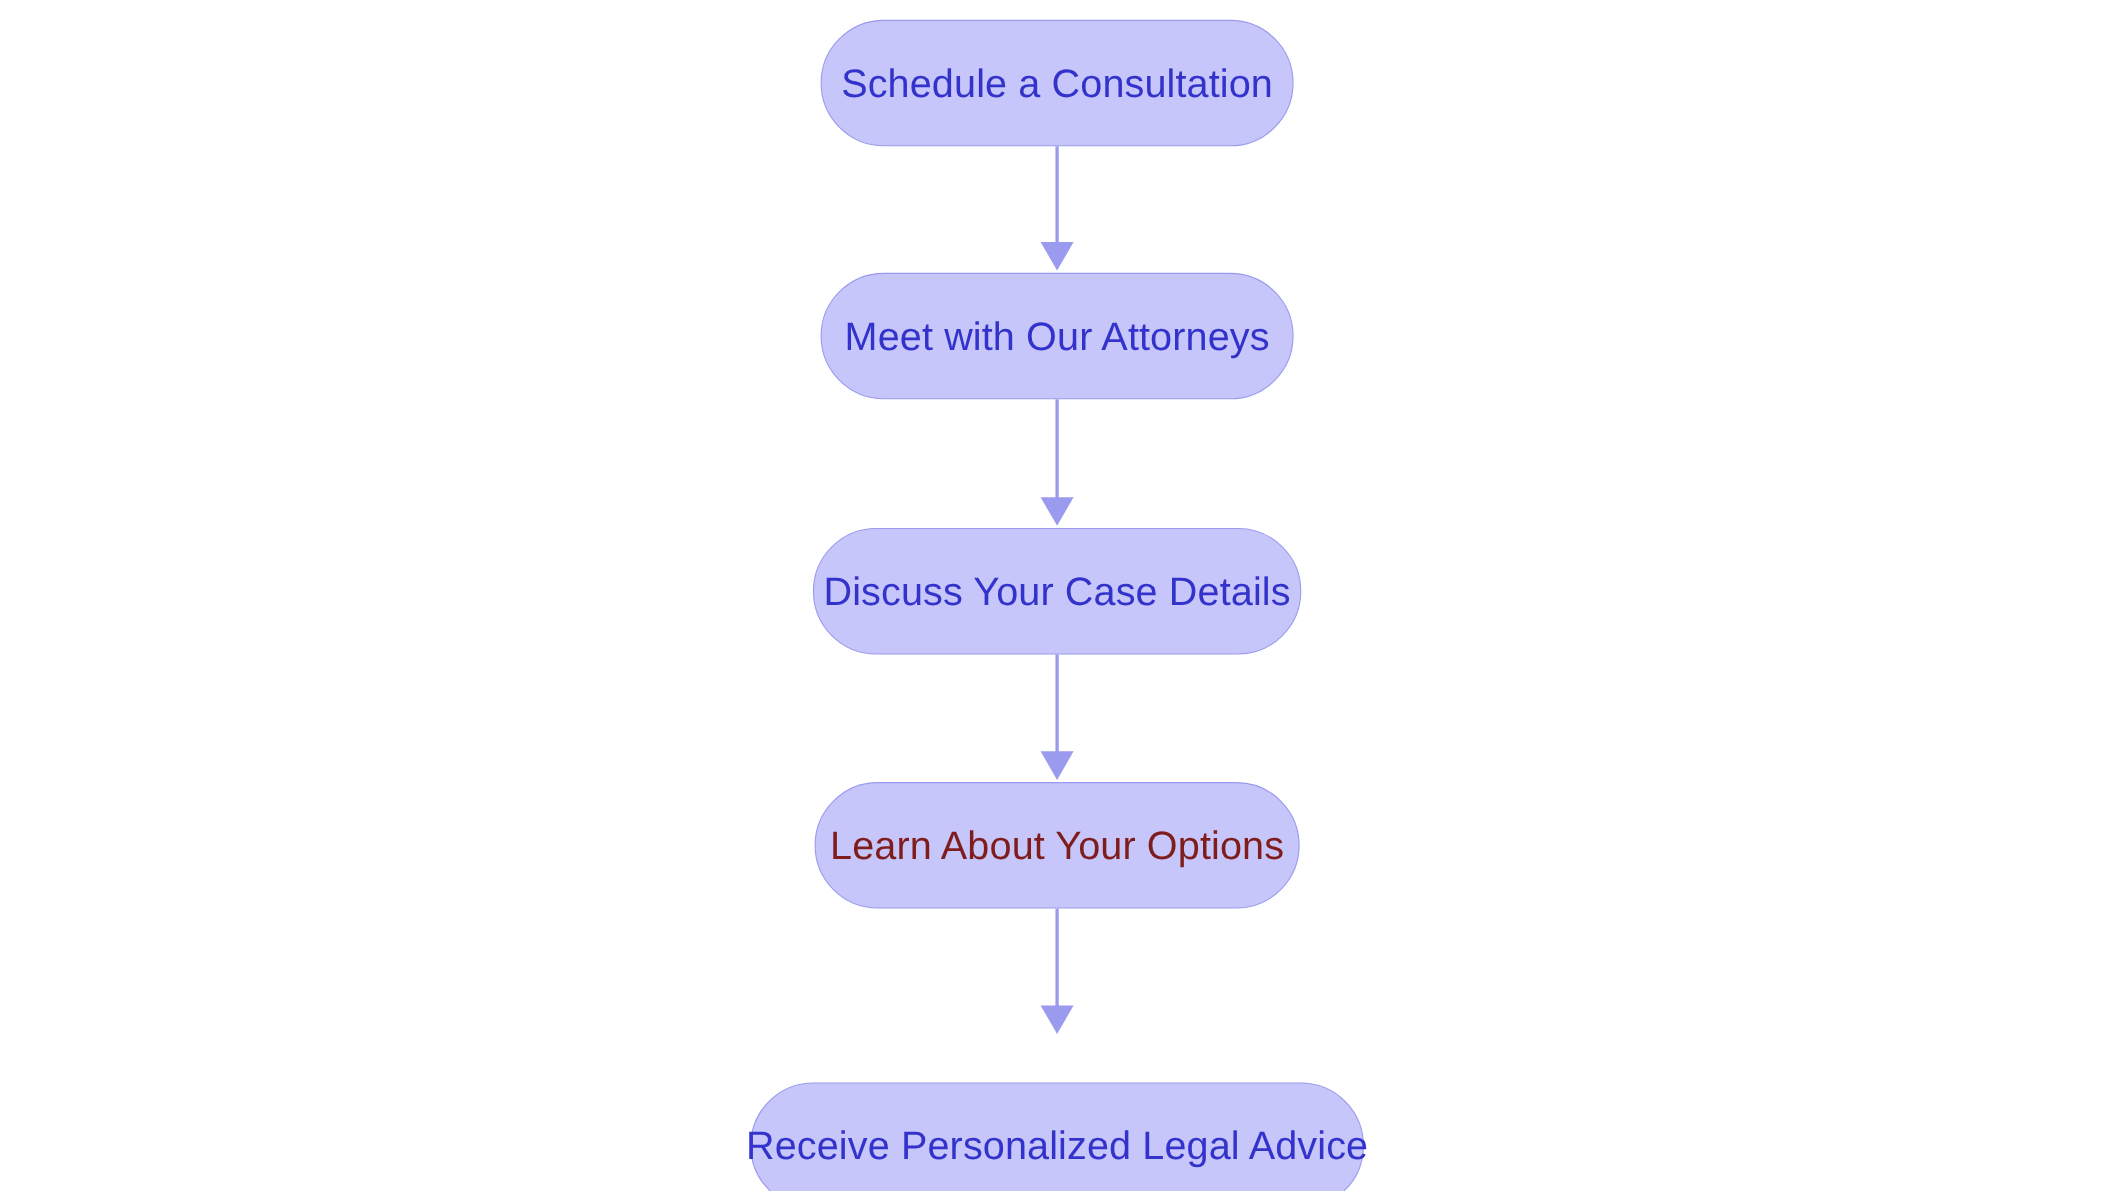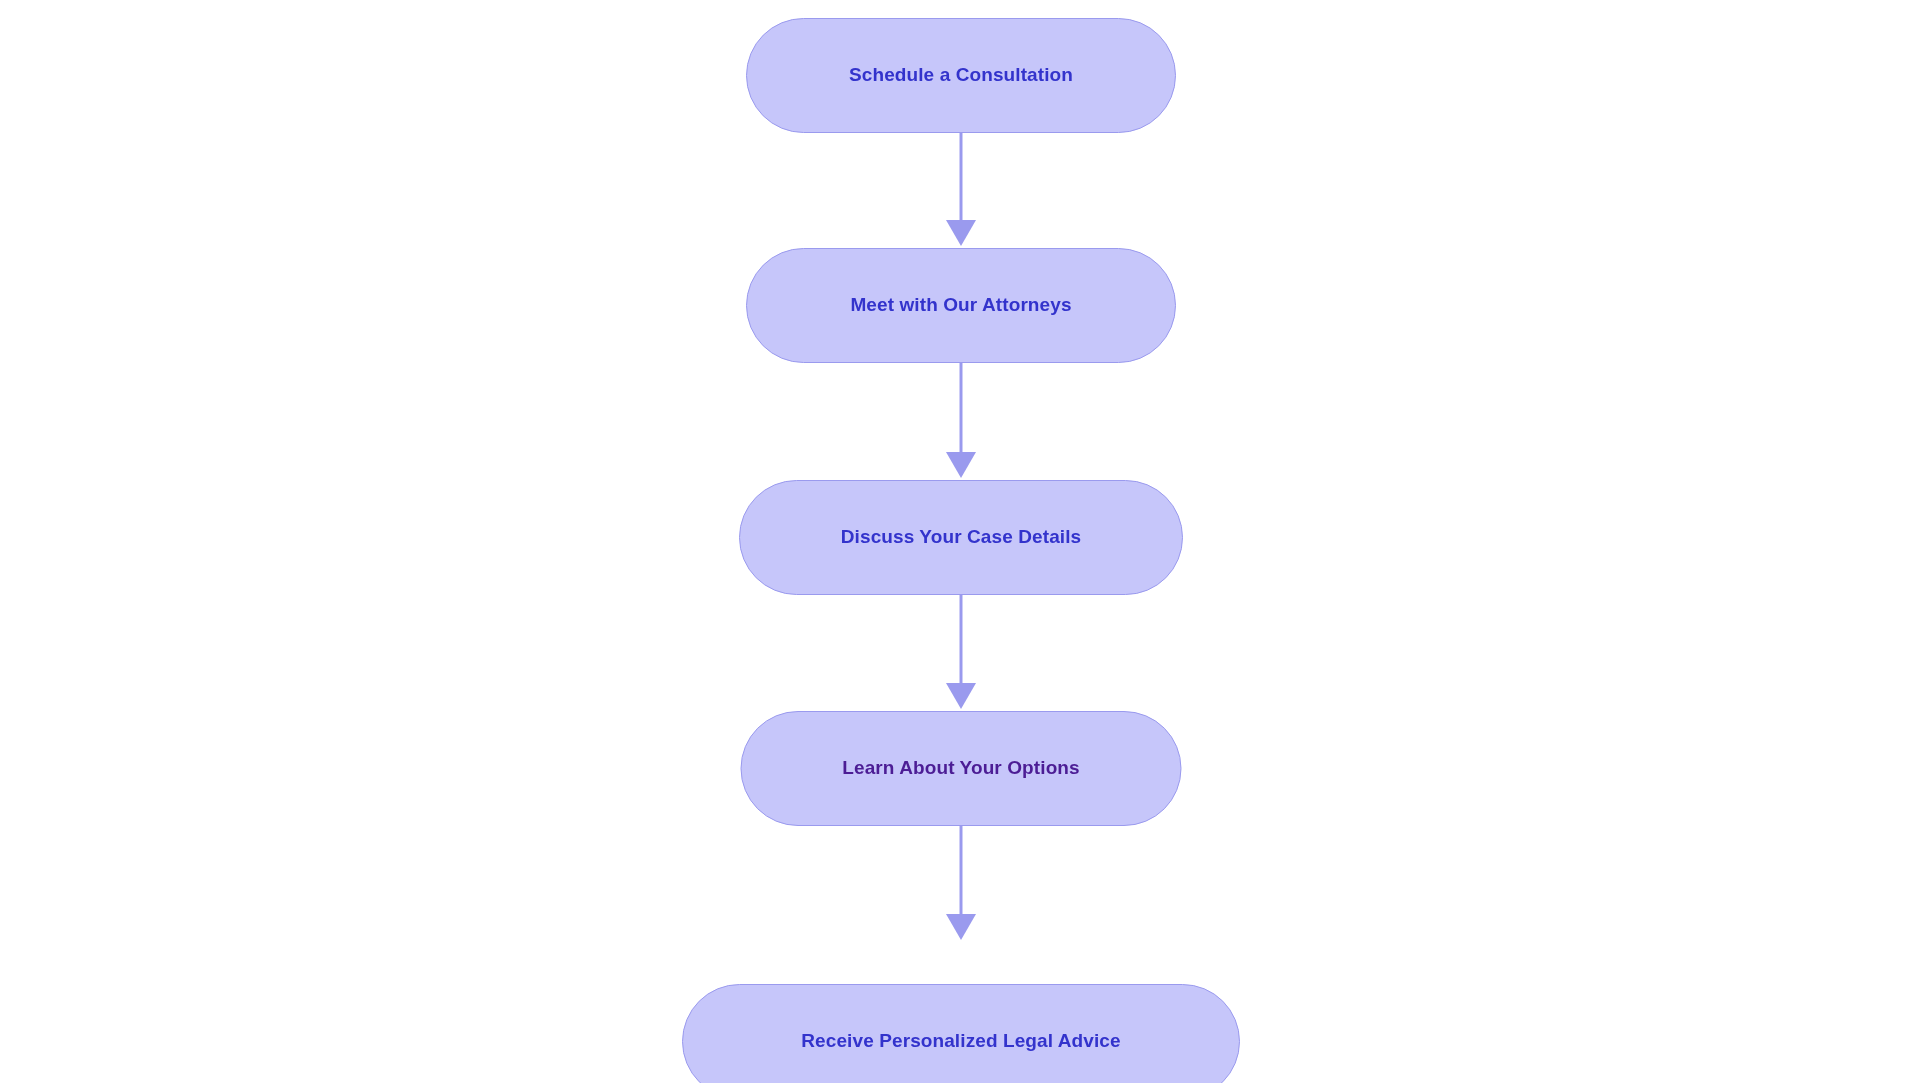--- a/index.html
+++ b/index.html
@@ -29,22 +29,22 @@
     align-items: center;
     justify-content: center;
     background: #c6c6fa;
     border: 1.6px solid #9a9aee;
     border-radius: 999px;
     transform: translateX(-50%);
   }
 
   .flow-node-label {
     color: #3333cc;
-    font-size: 19px;
-    font-weight: 700;
+    font-size: 36px;
+    font-weight: 400;
     line-height: 1.1;
     letter-spacing: 0.1px;
     white-space: nowrap;
     font-family: "Liberation Sans", "DejaVu Sans", sans-serif;
   }
 
   .flow-edge {
     position: absolute;
     transform: translateX(-50%);
     pointer-events: none;
@@ -86,18 +86,18 @@
     <div class="flow-node" style="left: 961px; top: 18px; width: 430px; height: 115px; background: rgb(198, 198, 250); border-color: rgb(154, 154, 238);">
       <span class="flow-node-label" style="color: rgb(51, 51, 204);">Schedule a Consultation</span>
     </div>
     <div class="flow-node" style="left: 961px; top: 480px; width: 444px; height: 115px; background: rgb(198, 198, 250); border-color: rgb(154, 154, 238);">
       <span class="flow-node-label" style="color: rgb(51, 51, 204);">Discuss Your Case Details</span>
     </div>
     <div class="flow-node" style="left: 961px; top: 248px; width: 430px; height: 115px; background: rgb(198, 198, 250); border-color: rgb(154, 154, 238);">
       <span class="flow-node-label" style="color: rgb(51, 51, 204);">Meet with Our Attorneys</span>
     </div>
     <div class="flow-node" style="left: 961px; top: 711px; width: 441px; height: 115px; background: rgb(198, 198, 250); border-color: rgb(154, 154, 238);">
-      <span class="flow-node-label" style="color: #4c1d95; text-align: center;">Learn About Your Options</span>
+      <span class="flow-node-label" style="color: #7f1d1d; text-align: center;">Learn About Your Options</span>
     </div>
     <div class="flow-node" style="left: 961px; top: 984px; width: 558px; height: 115px; background: rgb(198, 198, 250); border-color: rgb(154, 154, 238);">
       <span class="flow-node-label" style="color: rgb(51, 51, 204);">Receive Personalized Legal Advice</span>
     </div>
   </div>
 
 </body></html>

